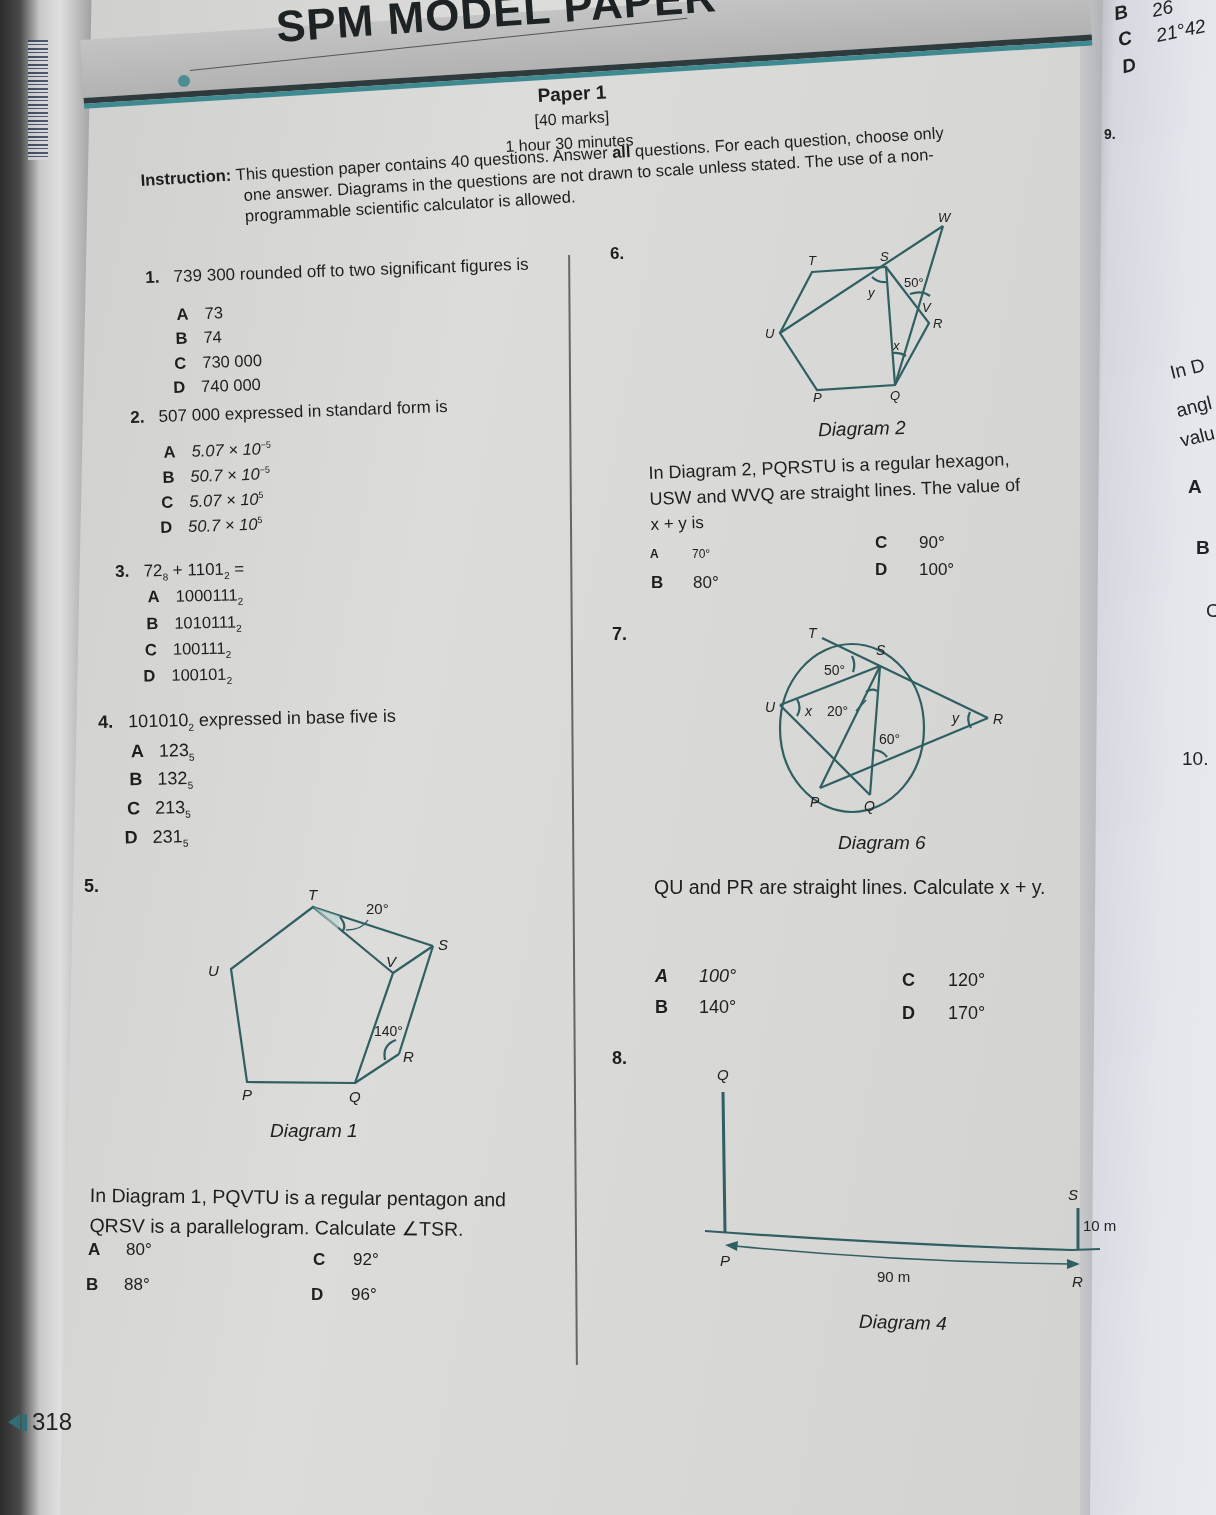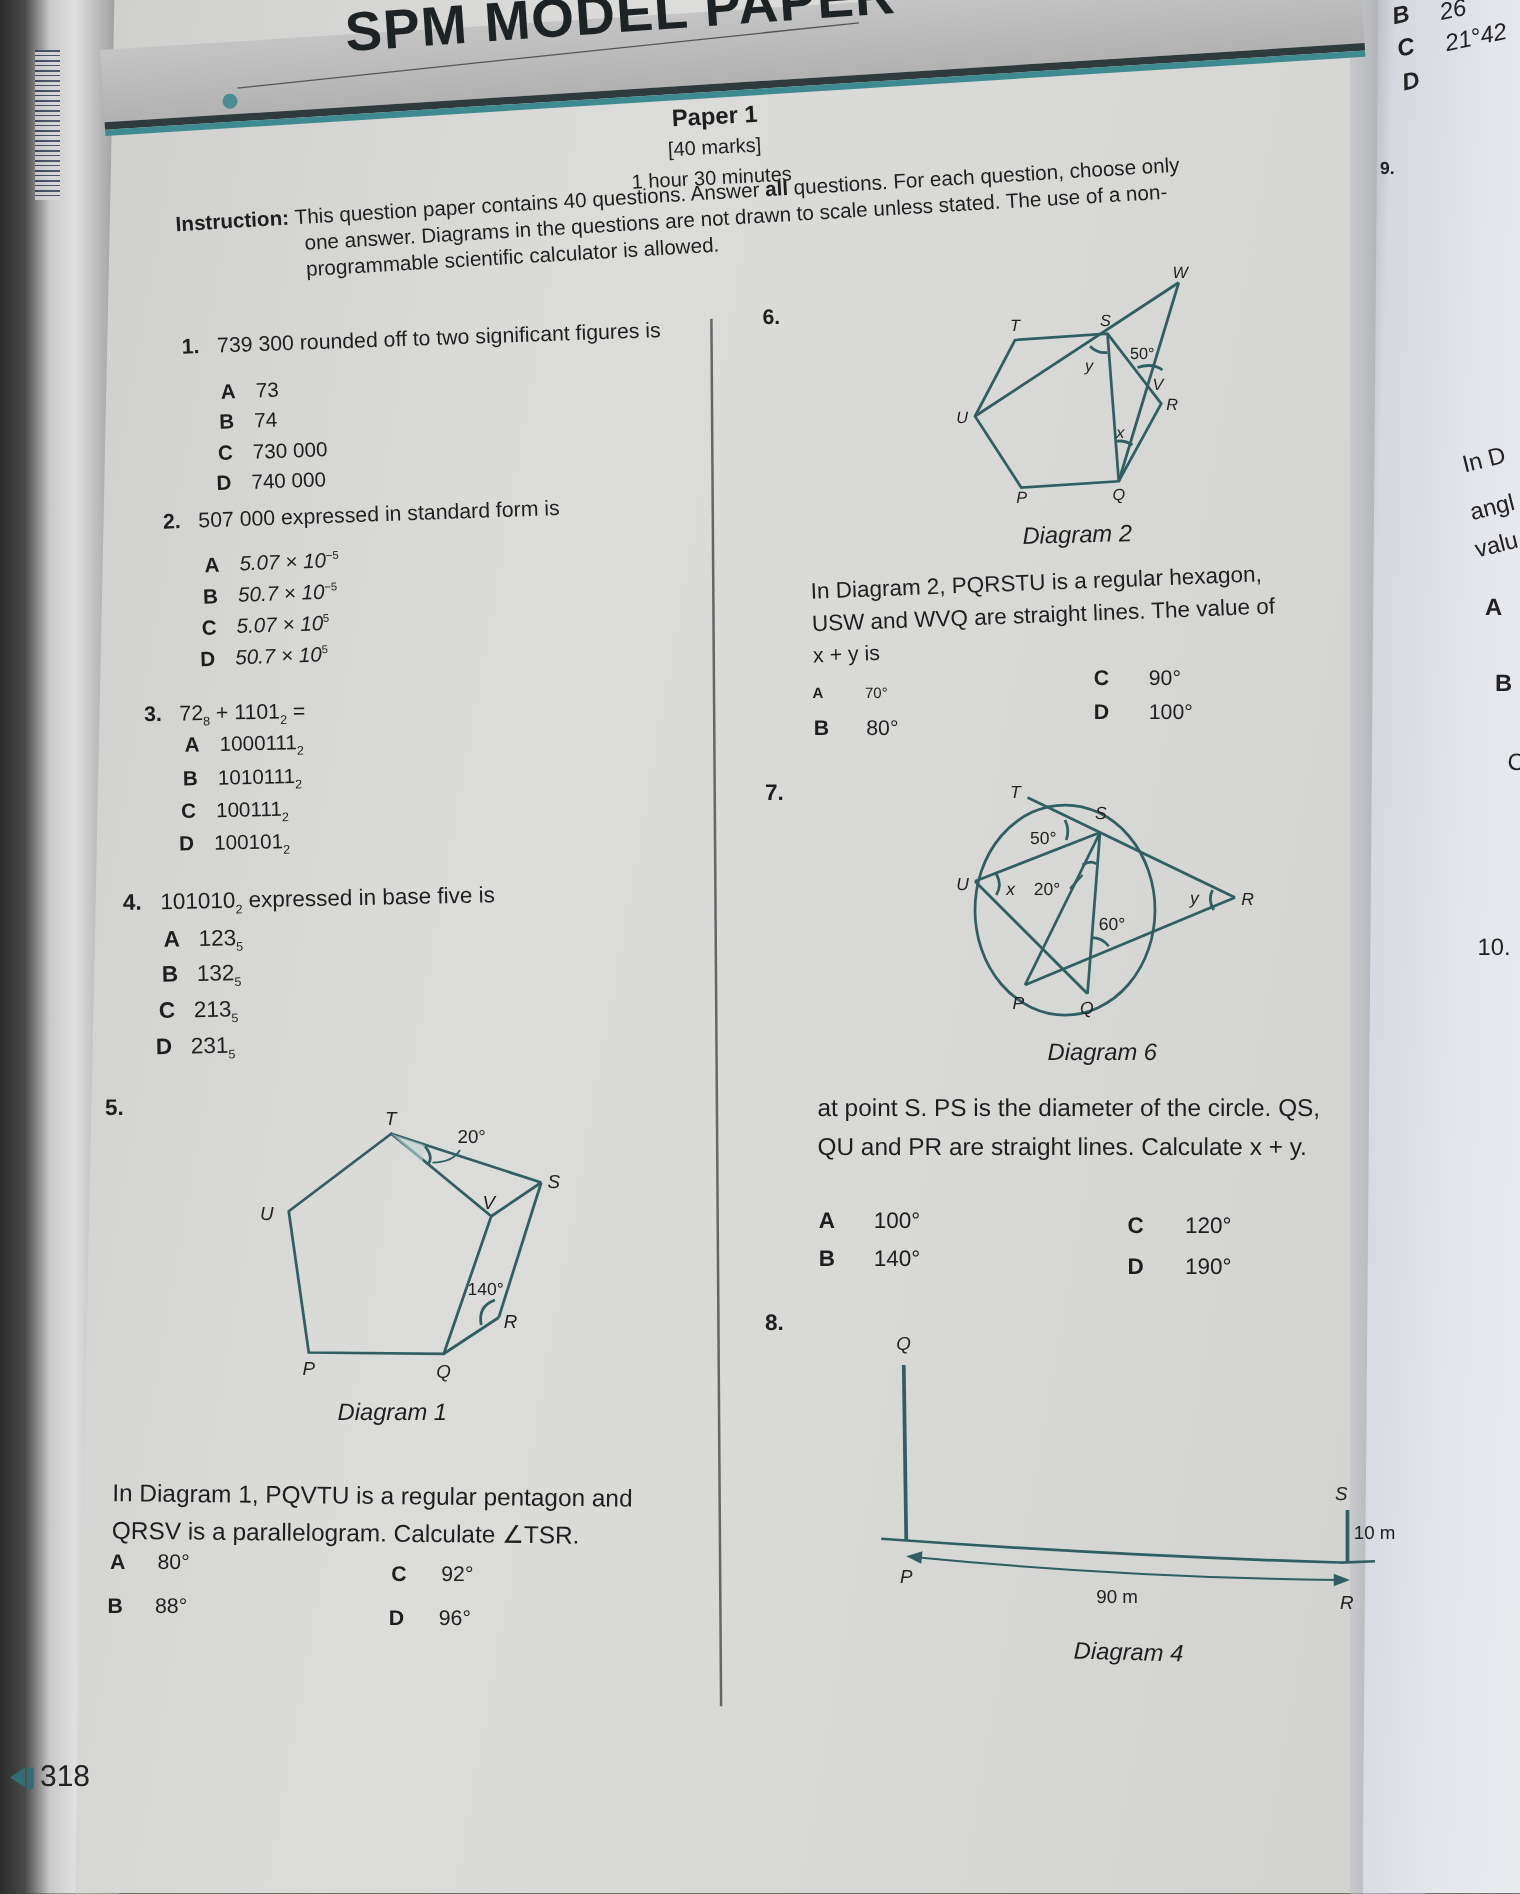--- a/index.html
+++ b/index.html
@@ -270,27 +270,26 @@
   <text x="805" y="716" font-size="14" font-style="italic">x</text>
   <text x="827" y="716" font-size="14">20°</text>
   <text x="879" y="744" font-size="14">60°</text>
   <text x="952" y="723" font-size="14" font-style="italic">y</text>
   <text x="993" y="724" font-size="14" font-style="italic">R</text>
   <text x="810" y="807" font-size="14" font-style="italic">P</text>
   <text x="864" y="811" font-size="14" font-style="italic">Q</text>
 </svg>
 <div class="diag-cap" style="left:838px; top:832px;">Diagram 6</div>
 <div class="abs" style="left:654px; top:872px; width:490px; font-size:19.5px; line-height:31px;">
-  <div>at point S. PS is the diameter of the circle. QS,</div>
   <div>QU and PR are straight lines. Calculate x + y.</div>
 </div>
-<div class="opt" style="left:655px; top:966px; font-size:18px;"><span class="opt-letter" style="width:44px">A</span><span>100°</span></div>
+<div class="opt" style="left:655px; top:966px; font-size:18px;font-style:italic;"><span class="opt-letter" style="width:44px">A</span><span>100°</span></div>
 <div class="opt" style="left:655px; top:997px; font-size:18px;"><span class="opt-letter" style="width:44px">B</span><span>140°</span></div>
 <div class="opt" style="left:902px; top:970px; font-size:18px;"><span class="opt-letter" style="width:46px">C</span><span>120°</span></div>
-<div class="opt" style="left:902px; top:1003px; font-size:18px;"><span class="opt-letter" style="width:46px">D</span><span>190°</span></div>
+<div class="opt" style="left:902px; top:1003px; font-size:18px;"><span class="opt-letter" style="width:46px">D</span><span>170°</span></div>
 
 <div class="abs" style="left:612px; top:1048px; font-size:18px;"><span class="qnum">8.</span></div>
 <svg style="left:0; top:0;" width="1216" height="1515">
   <g stroke="#2f5f62" stroke-width="3" fill="none">
     <line x1="723" y1="1092" x2="725" y2="1232"></line>
     <line x1="1078" y1="1208" x2="1078" y2="1250"></line>
   </g>
   <path d="M 705 1231 Q 900 1245 1072 1250 L 1100 1249" stroke="#2f5f62" stroke-width="2.2" fill="none"></path>
   <path d="M 735 1246 Q 900 1262 1070 1264" stroke="#2f5f62" stroke-width="1.6" fill="none"></path>
   <polygon points="725,1245 738,1241 737,1251" fill="#2f5f62"></polygon>

